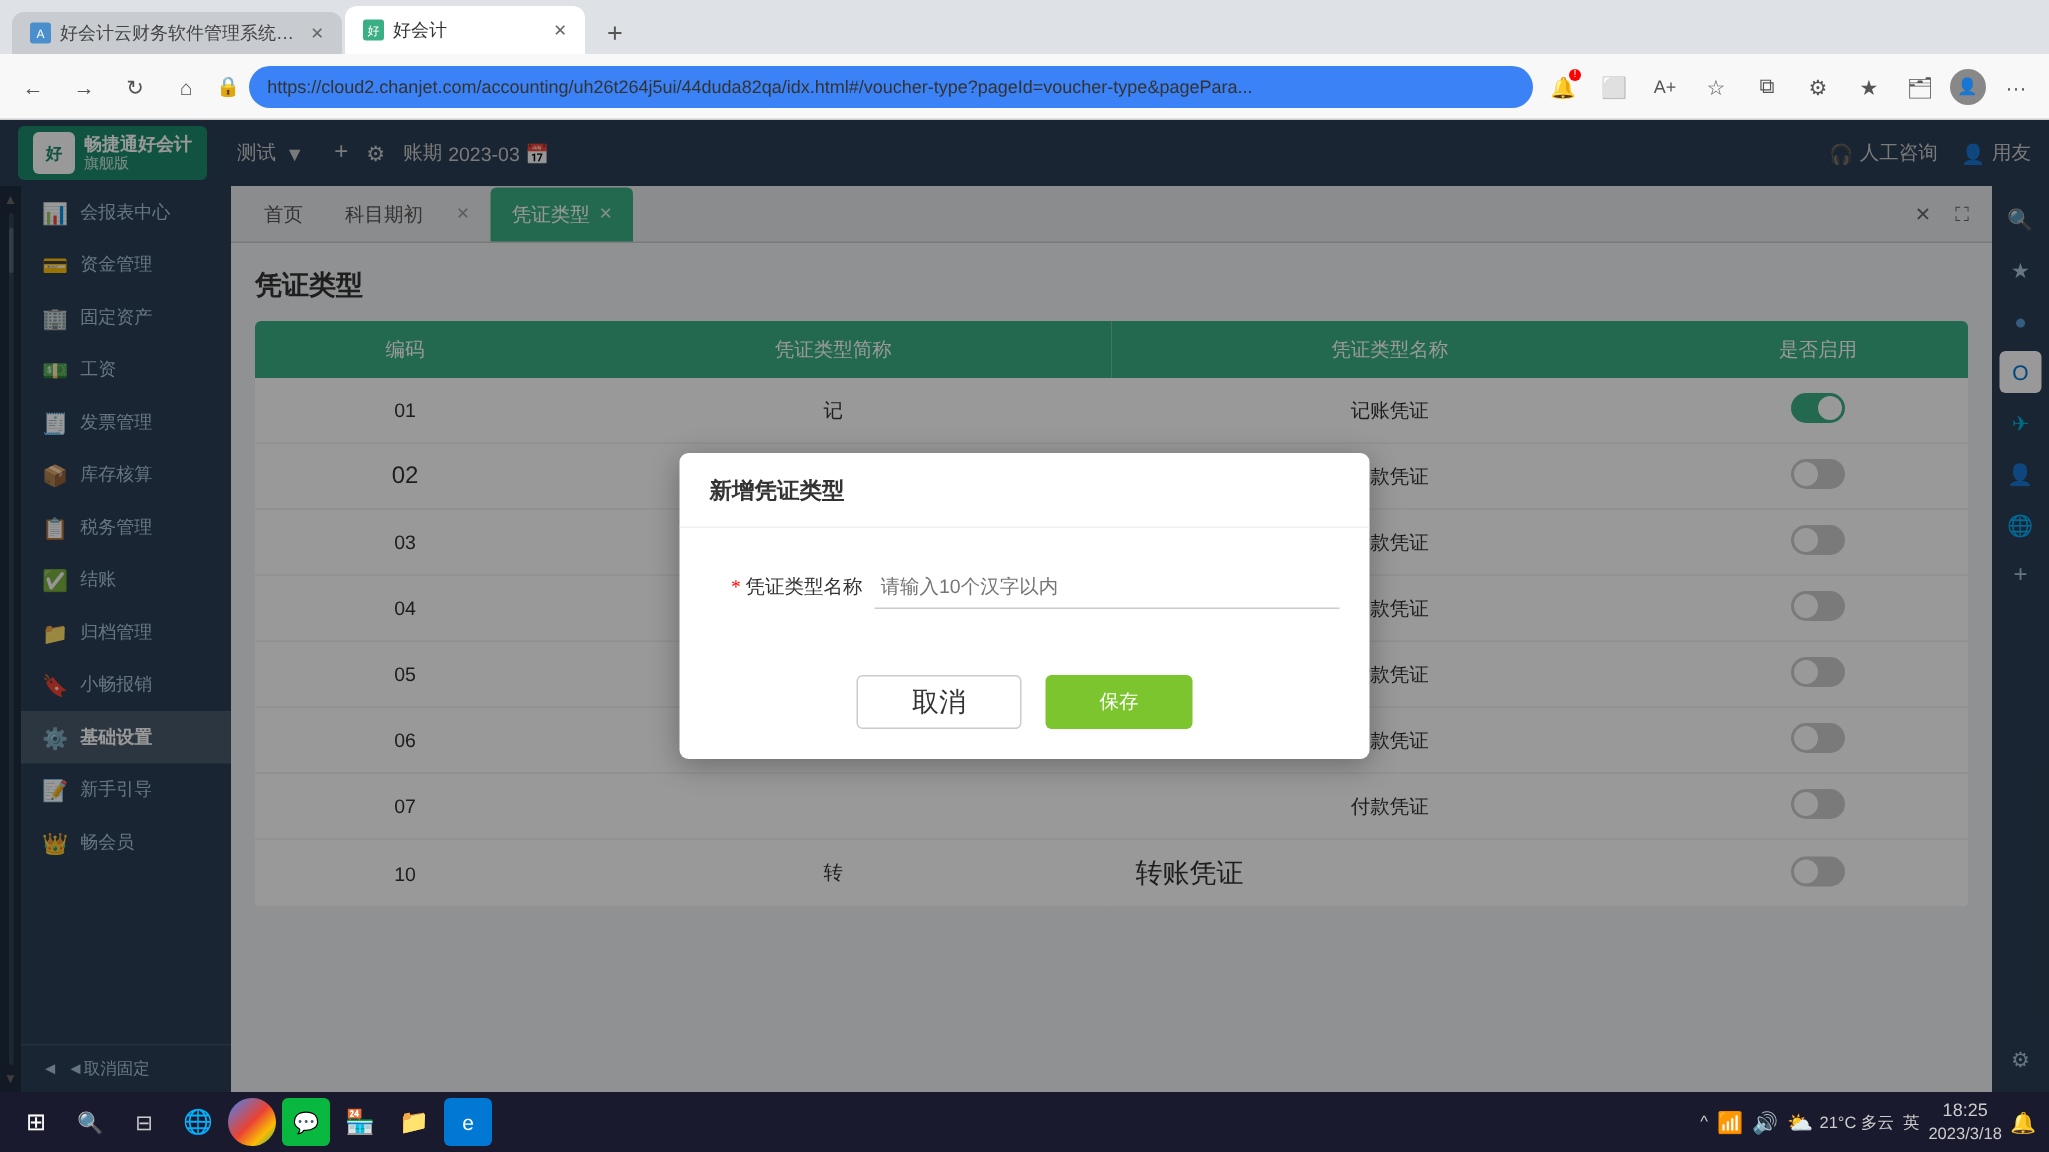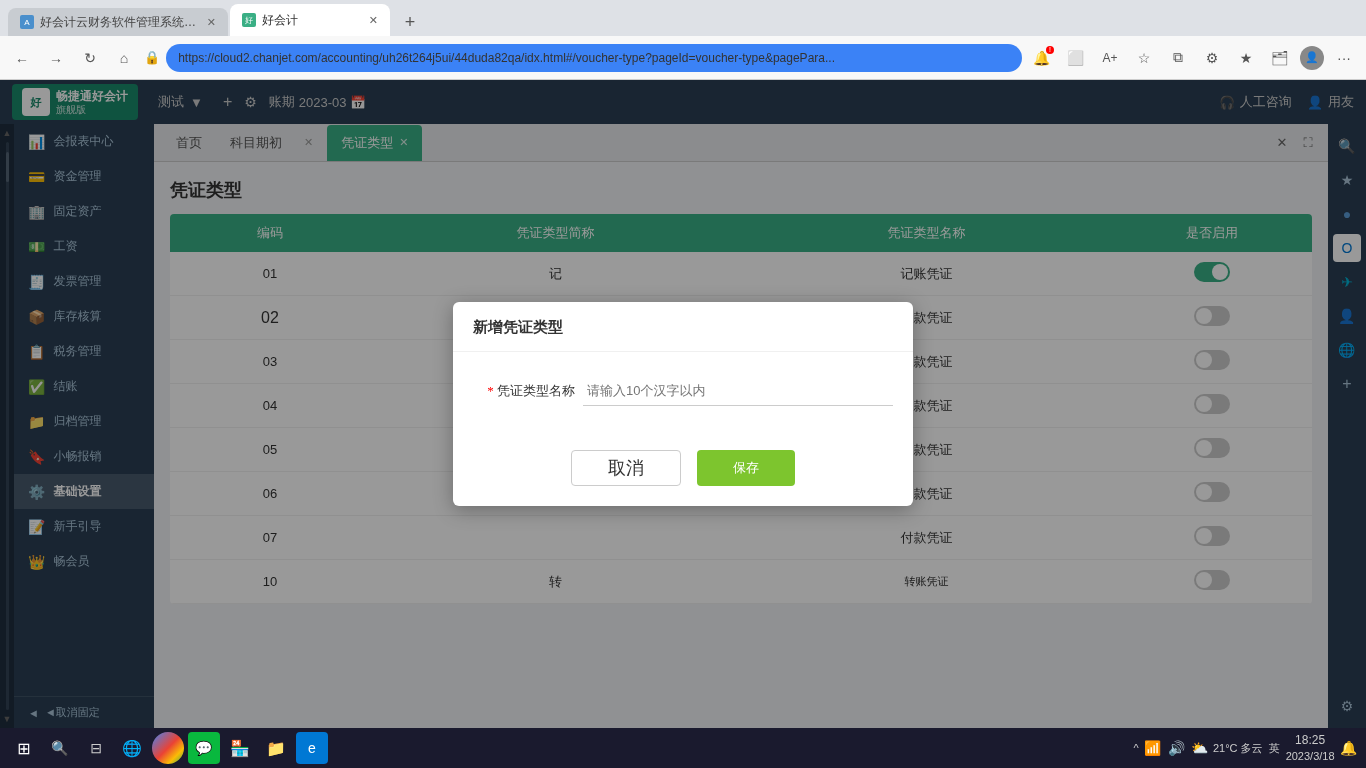--- a/index.html
+++ b/index.html
@@ -259,21 +259,21 @@
                   <td style="padding: 10px 16px; text-align: center; color: rgb(51, 51, 51); font-size: 13px;">07</td>
                   <td style="padding: 10px 16px; text-align: center; color: rgb(51, 51, 51); font-size: 13px;"></td>
                   <td style="padding: 10px 16px; text-align: center; color: rgb(51, 51, 51); font-size: 13px;">付款凭证</td>
                   <td style="padding: 10px 16px; text-align: center;"><div style="width: 36px; height: 20px; border-radius: 10px; position: relative; cursor: pointer; display: inline-flex; align-items: center; background: rgb(204, 204, 204);">
                       <div style="width: 16px; height: 16px; border-radius: 50%; background: white; position: absolute; top: 2px; left: 2px; transition: left 0.2s;"></div>
                     </div></td>
                 </tr>
                 <tr style="border-bottom: 1px solid rgb(240, 240, 240);">
                   <td style="padding: 10px 16px; text-align: center; color: rgb(51, 51, 51); font-size: 13px;">10</td>
                   <td style="padding: 10px 16px; text-align: center; color: rgb(51, 51, 51); font-size: 13px;">转</td>
-                  <td style="padding: 10px 16px; text-align: center; color: rgb(51, 51, 51); font-size: 11px;">转账凭证</td>
+                  <td style="padding: 10px 16px; text-align: left; color: rgb(51, 51, 51); font-size: 18px;">转账凭证</td>
                   <td style="padding: 10px 16px; text-align: center;"><div style="width: 36px; height: 20px; border-radius: 10px; position: relative; cursor: pointer; display: inline-flex; align-items: center; background: rgb(204, 204, 204);">
                       <div style="width: 16px; height: 16px; border-radius: 50%; background: white; position: absolute; top: 2px; left: 2px; transition: left 0.2s;"></div>
                     </div></td>
                 </tr>
               </tbody>
           </table>
 
         </div>
       </div>
 

